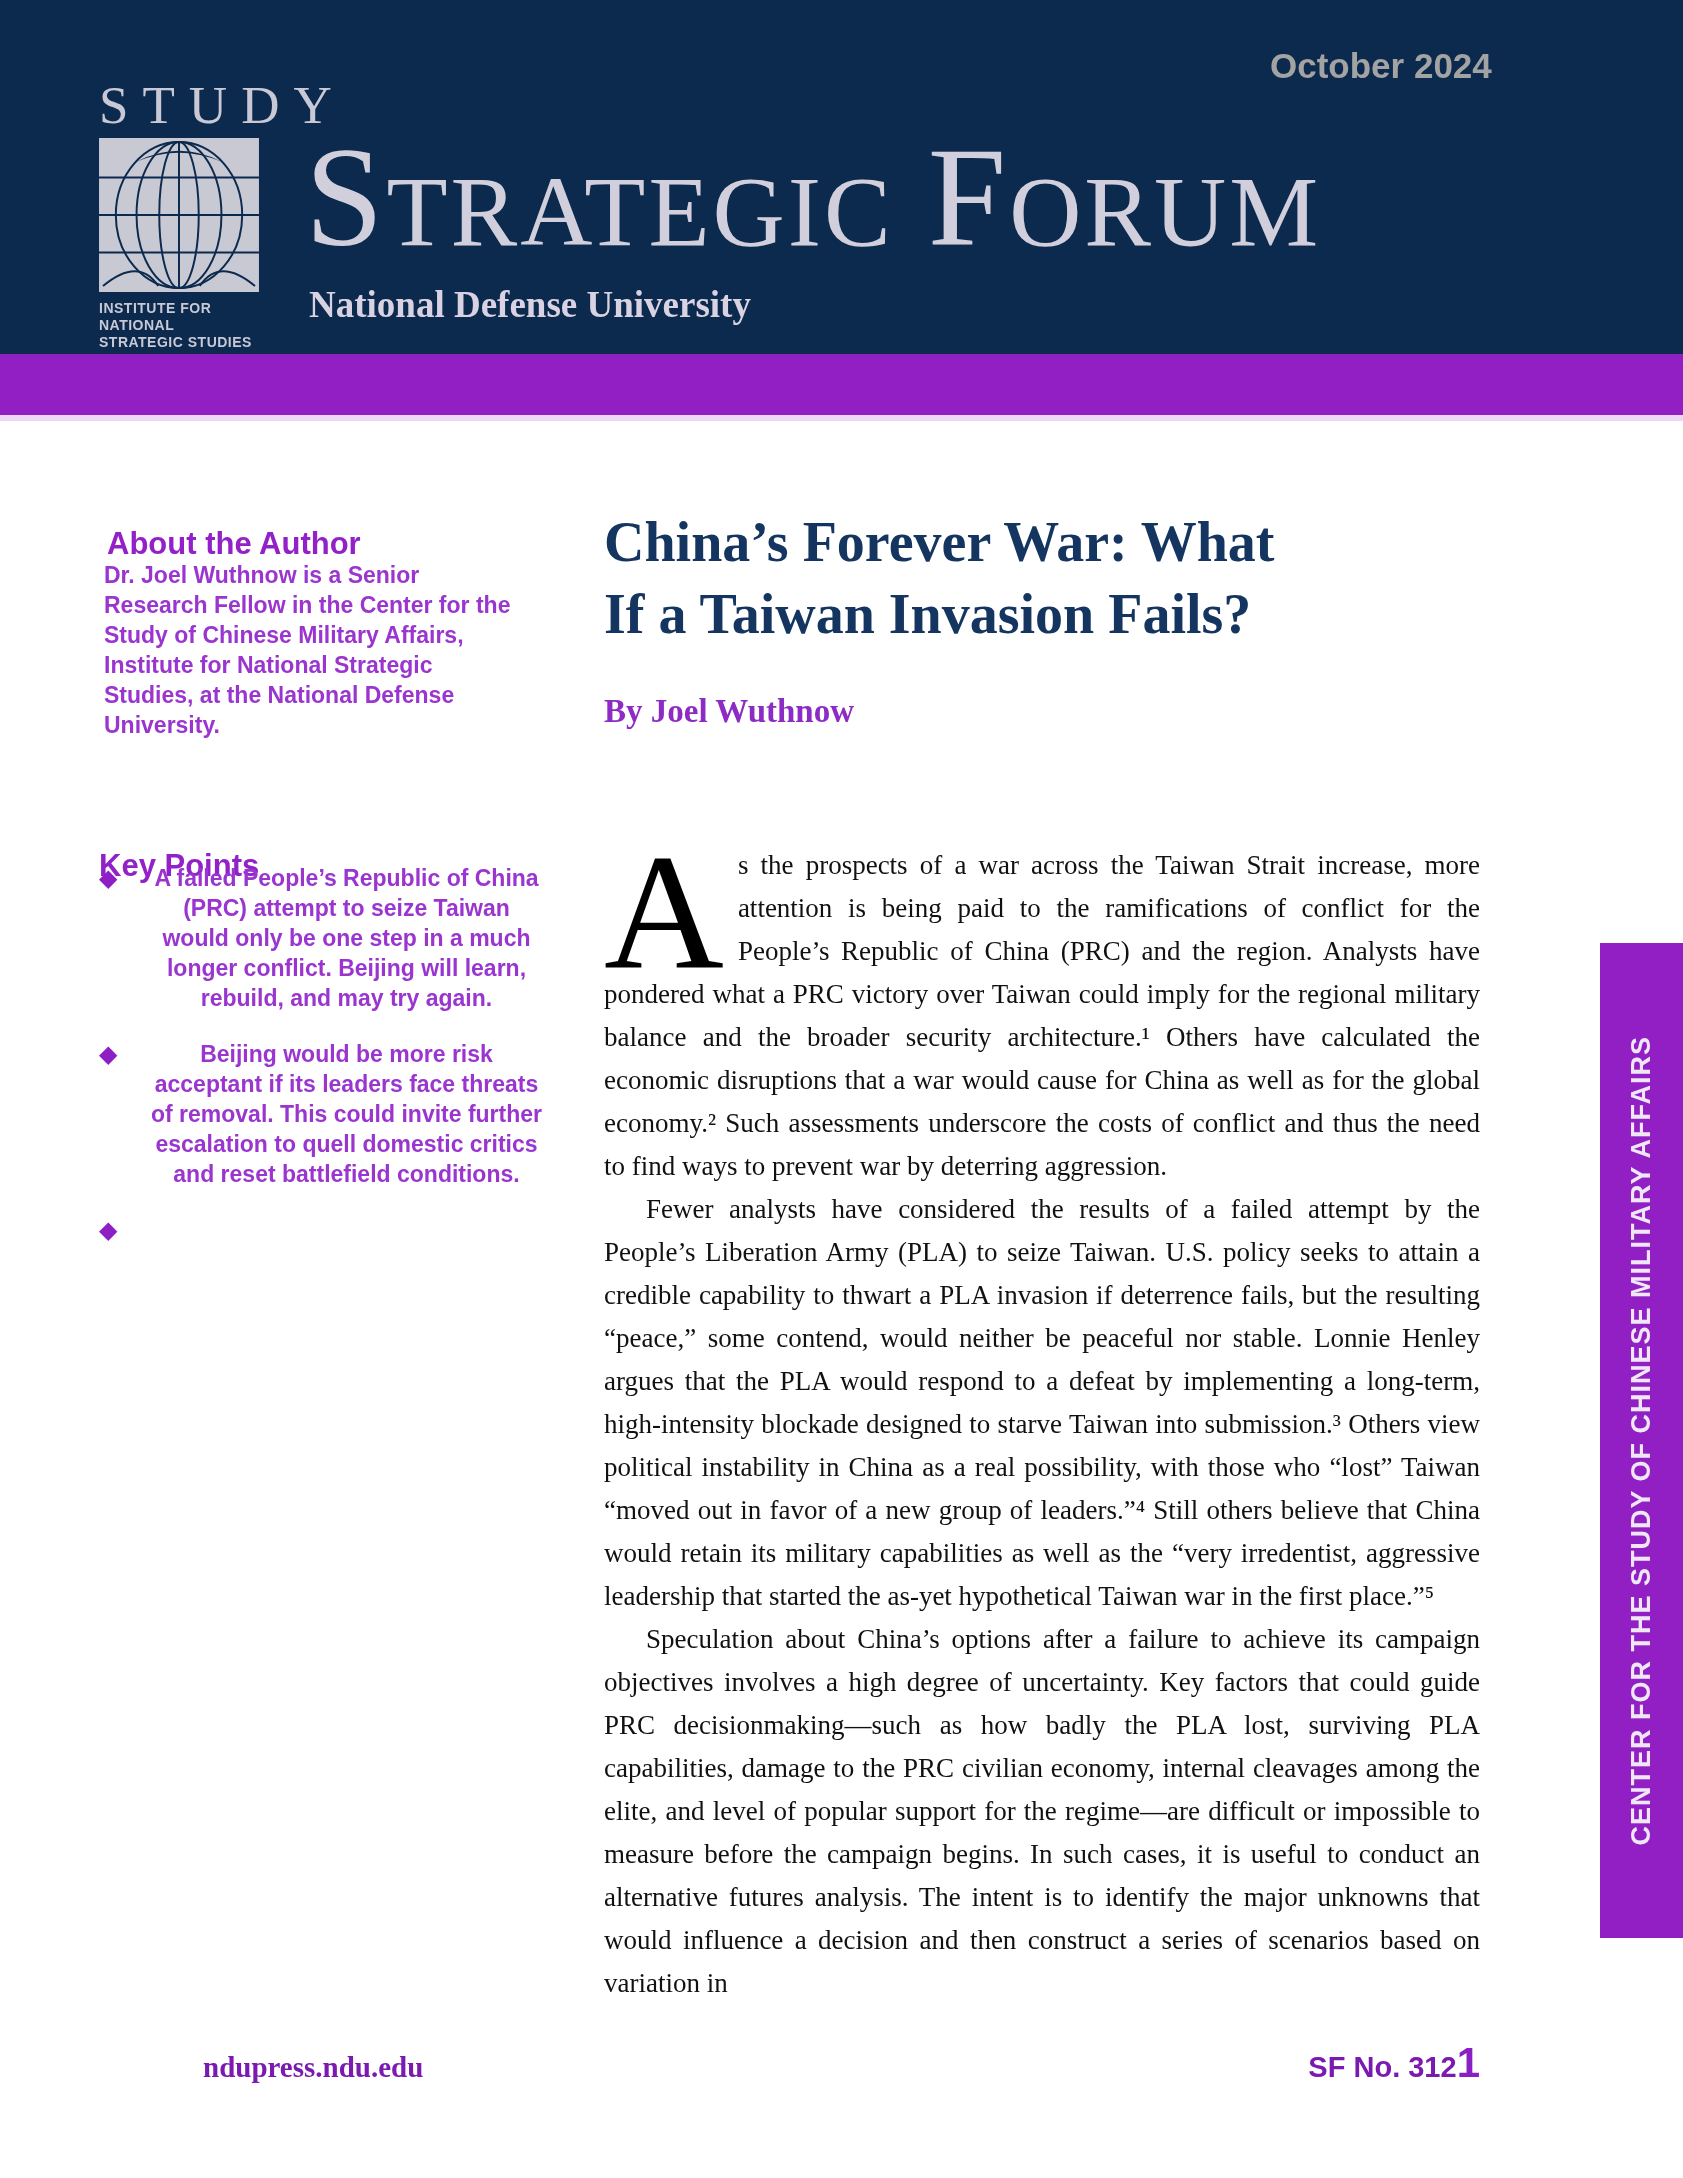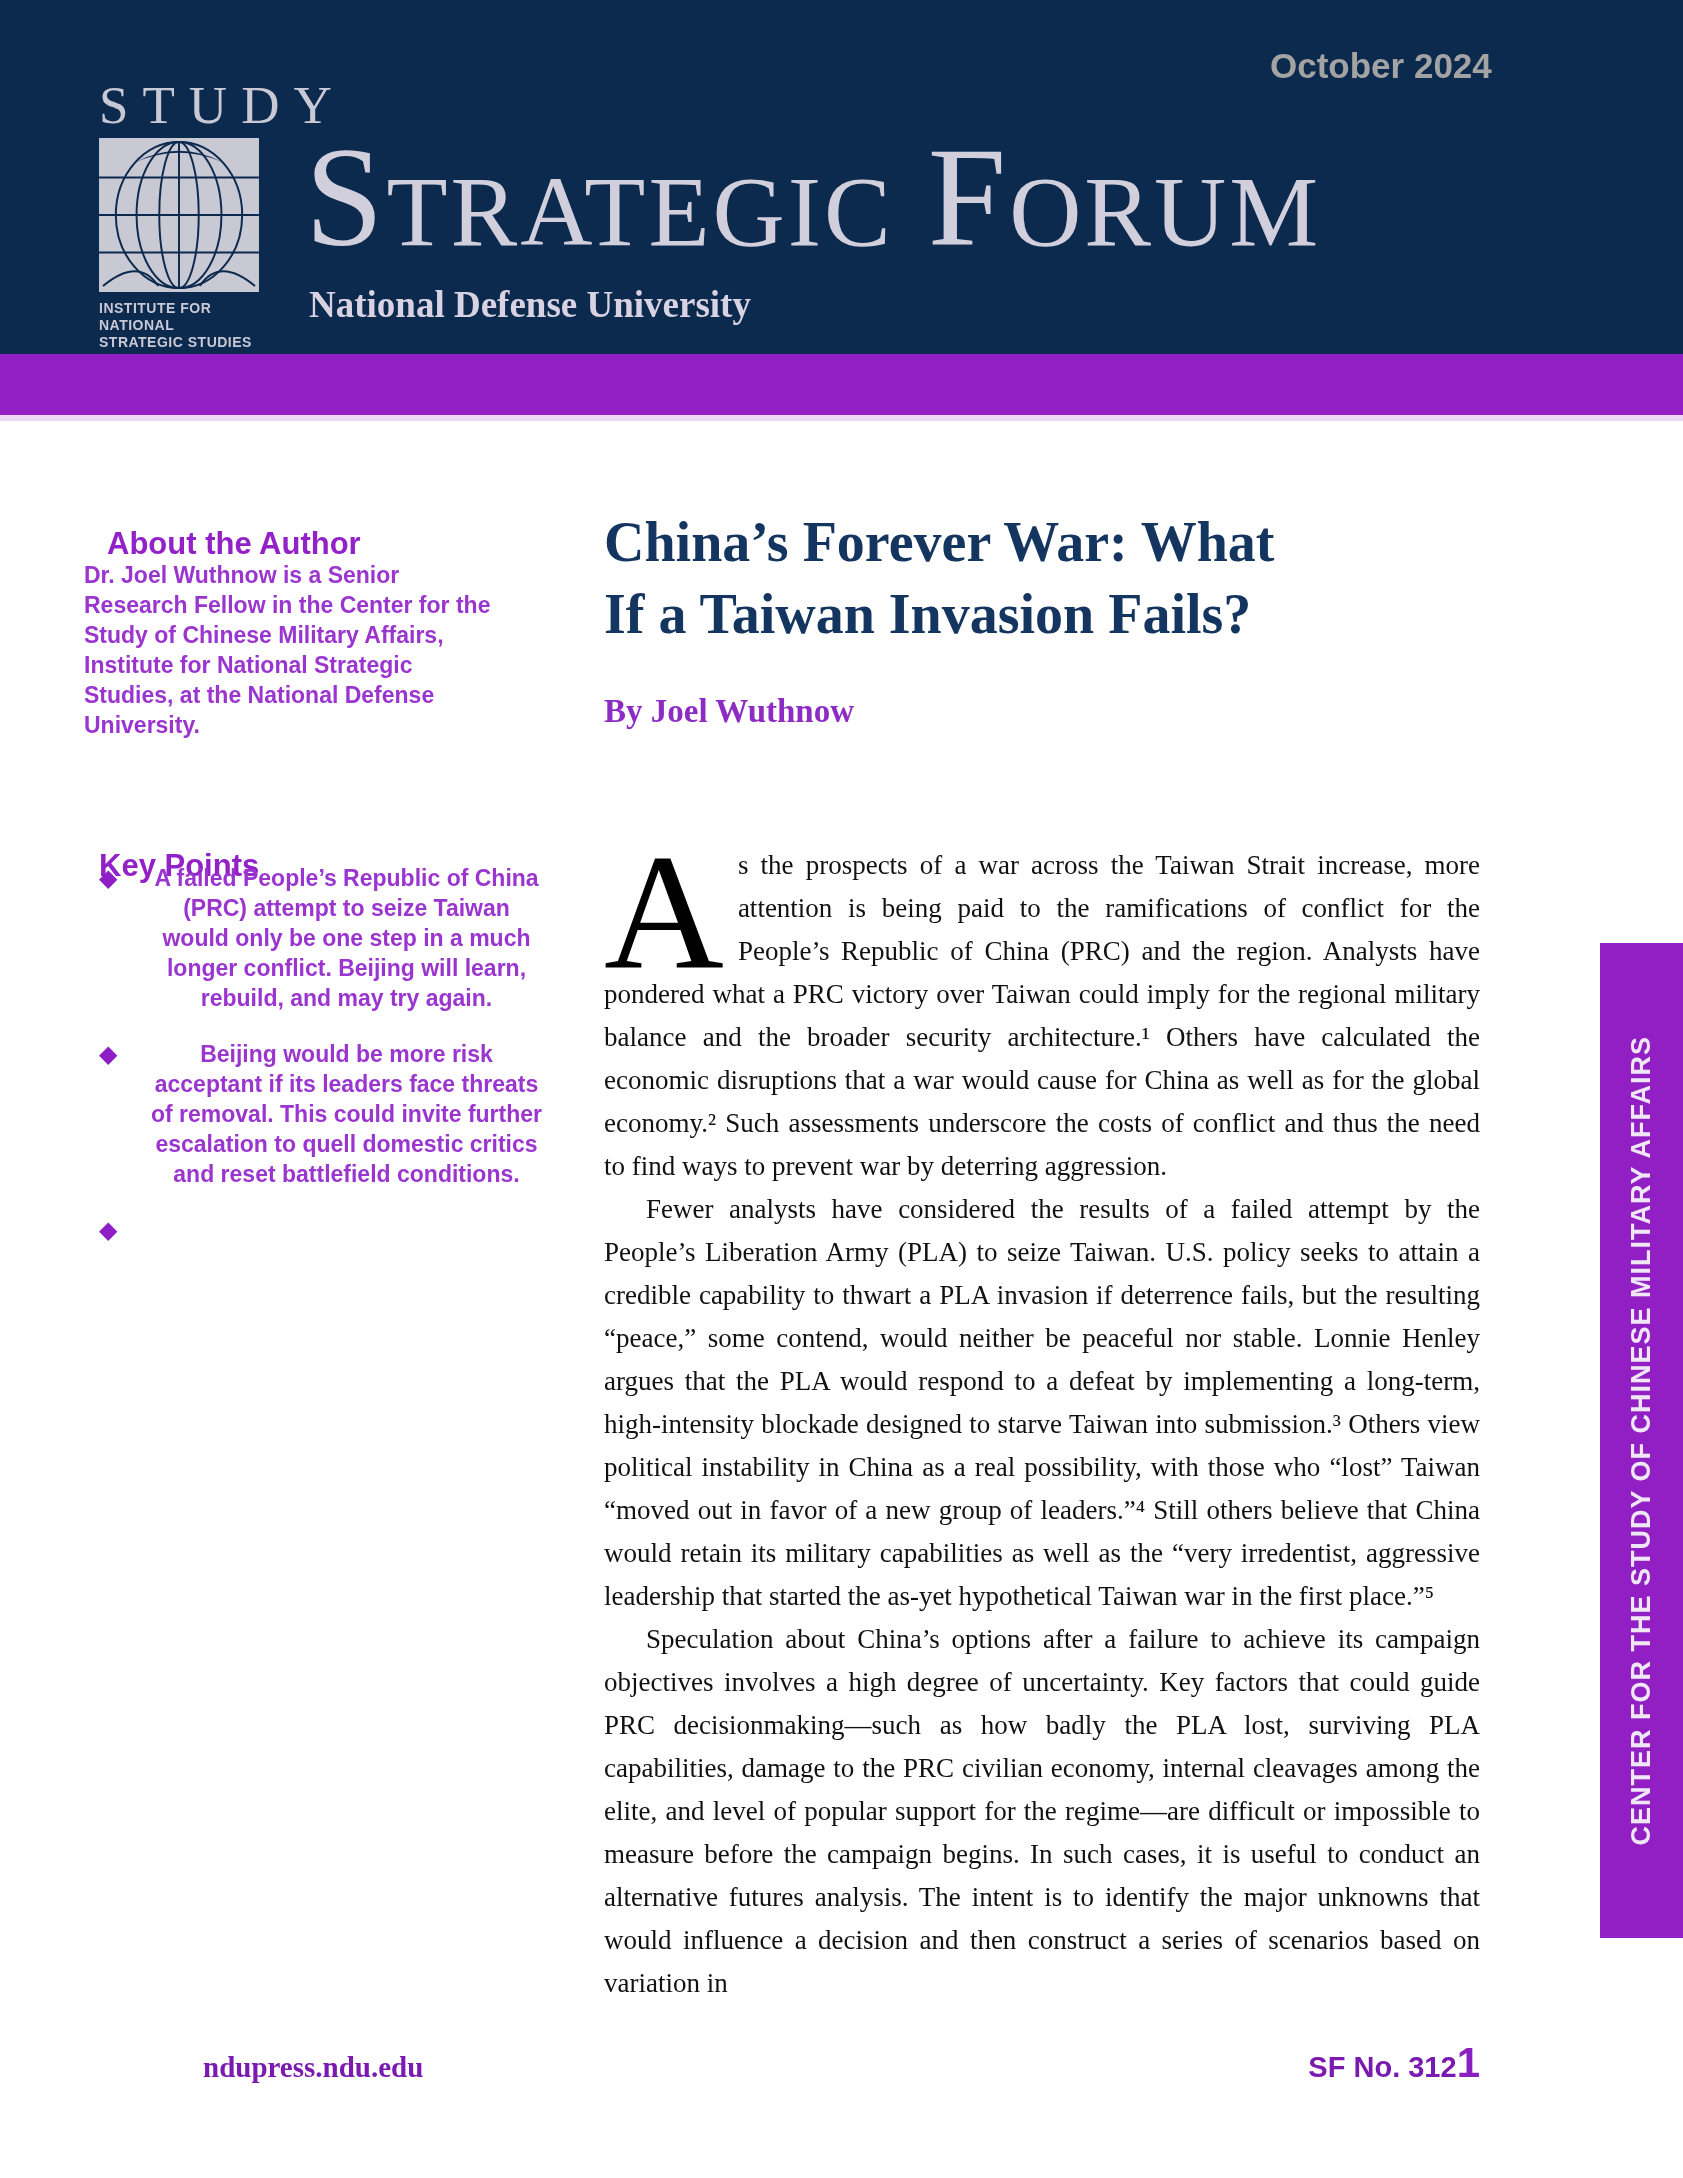--- a/index.html
+++ b/index.html
@@ -58,21 +58,21 @@
   }
 
   
   .about-heading, .keypoints-heading {
     position: absolute; left: 99px;
     font-family: "Liberation Sans", sans-serif; font-weight: bold;
     font-size: 31px; color: #9222c7;
   }
   .about-heading { top: 526px; margin-left: 8px; }
   .about-body {
-    position: absolute; left: 84px; top: 560px; width: 421px;
+    position: absolute; left: 104px; top: 560px; width: 421px;
     font-family: "Liberation Sans", sans-serif; font-weight: bold;
     font-size: 23px; line-height: 30px; color: #9a35cf;
   }
   .keypoints-heading { top: 814px; margin-top: 34px; }
   .keypoints-list { position: absolute; left: 99px; top: 863px; width: 447px; }
   .key-point { display: flex; margin-bottom: 26px; }
   .diamond-bullet {
     flex: 0 0 48px; color: #8d1fc4; font-size: 24px; line-height: 30px;
     font-family: "DejaVu Sans", sans-serif;
   }

